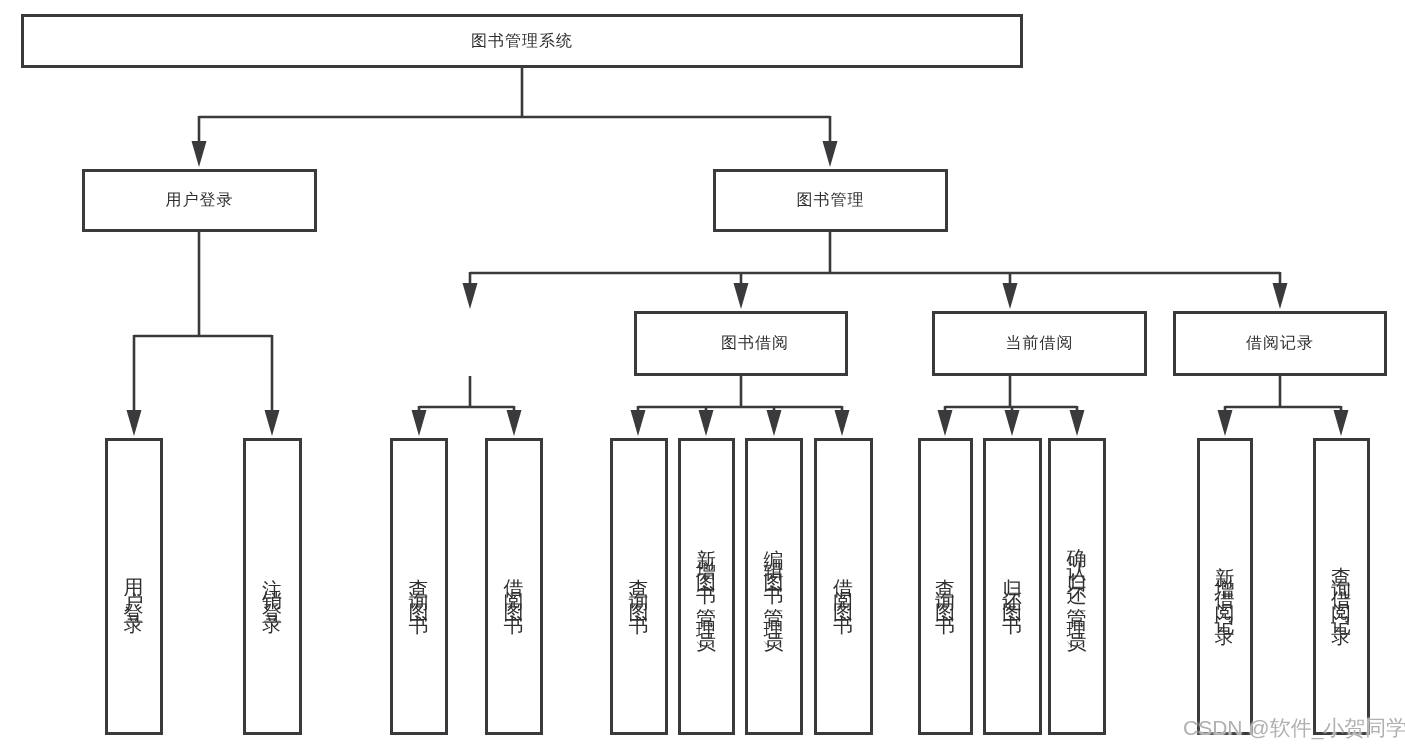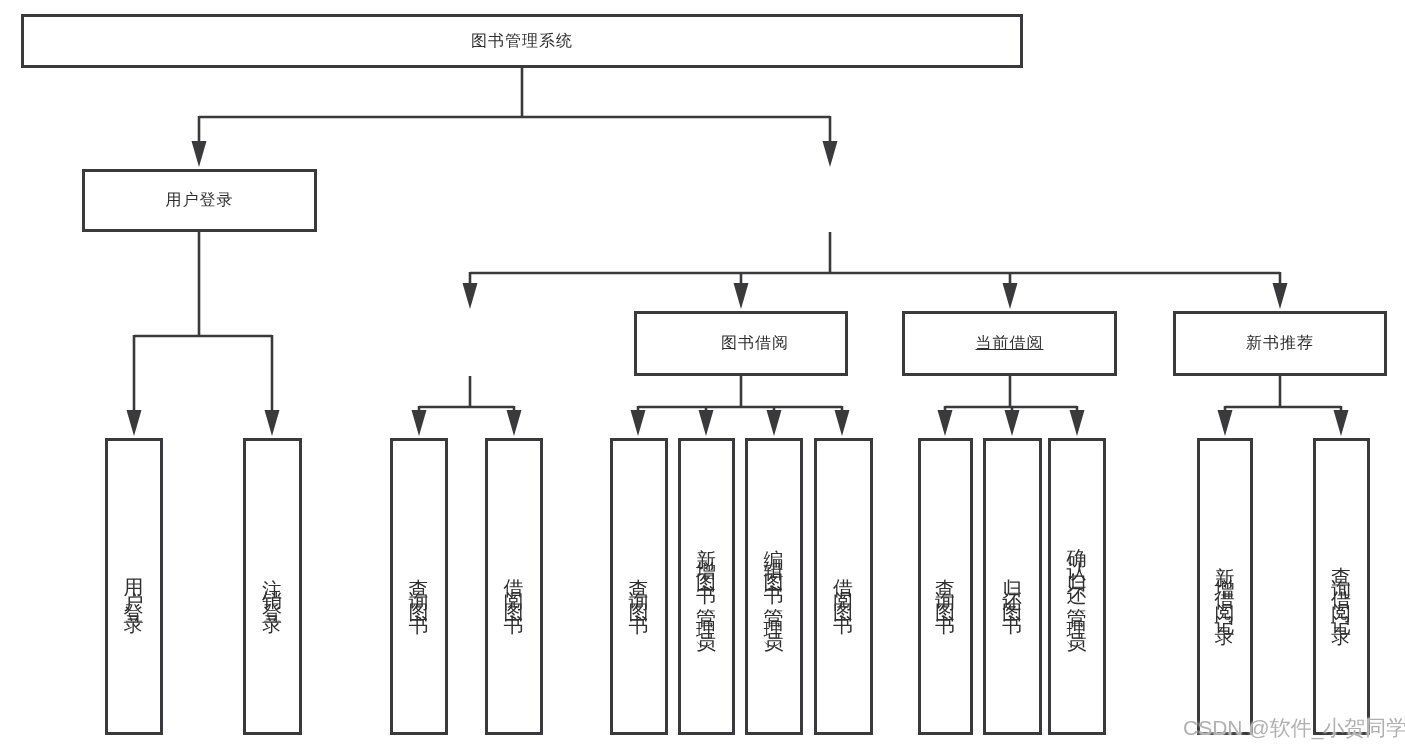--- a/index.html
+++ b/index.html
@@ -131,29 +131,32 @@
     </g>
   </svg>
 
   <div class="node root">
     <span class="hlabel">图书管理系统</span>
   </div>
 
   <div class="node lvl1" style="left:82px;">
     <span class="hlabel">用户登录</span>
   </div>
+  <div class="node lvl1" style="left:713px;">
+    <span class="hlabel">图书管理</span>
+  </div>
 
   <div class="node lvl2" style="left:634px;width:214px;padding-left:28px;">
     <span class="hlabel">图书借阅</span>
   </div>
-  <div class="node lvl2" style="left:902px;width:215px;text-decoration:underline;">
+  <div class="node lvl2" style="left:932px;width:215px;">
     <span class="hlabel">当前借阅</span>
   </div>
   <div class="node lvl2" style="left:1173px;width:214px;">
-    <span class="hlabel">新书推荐</span>
+    <span class="hlabel">借阅记录</span>
   </div>
 
   <div class="node leaf" style="left:105px;width:58px;">
     <span class="vtext">用户登录</span>
   </div>
   <div class="node leaf" style="left:243px;width:59px;">
     <span class="vtext">注销登录</span>
   </div>
 
   <div class="node leaf" style="left:390px;width:58px;">

